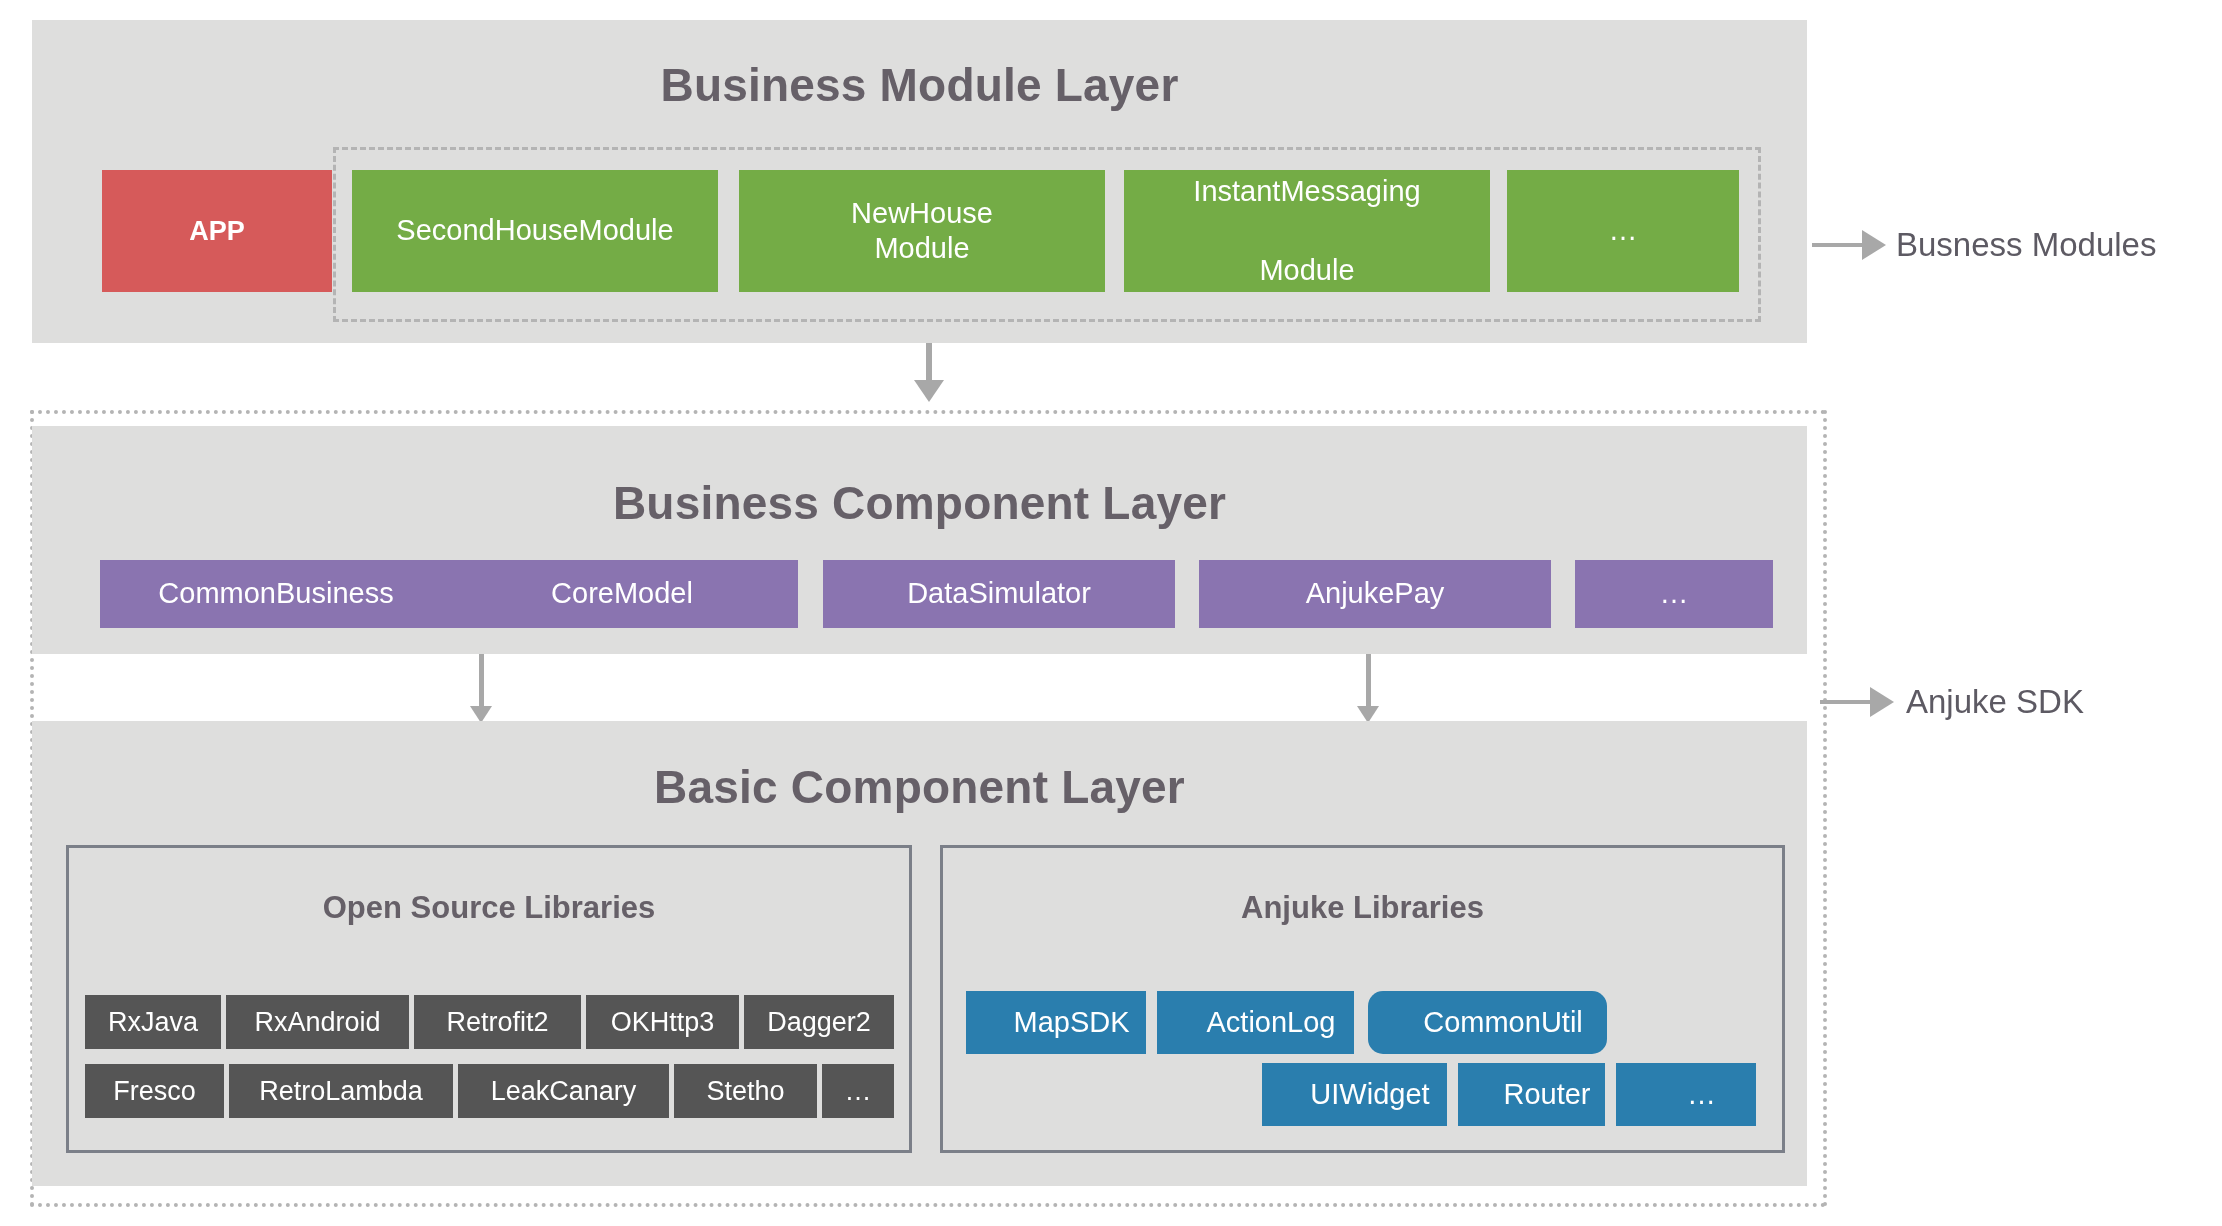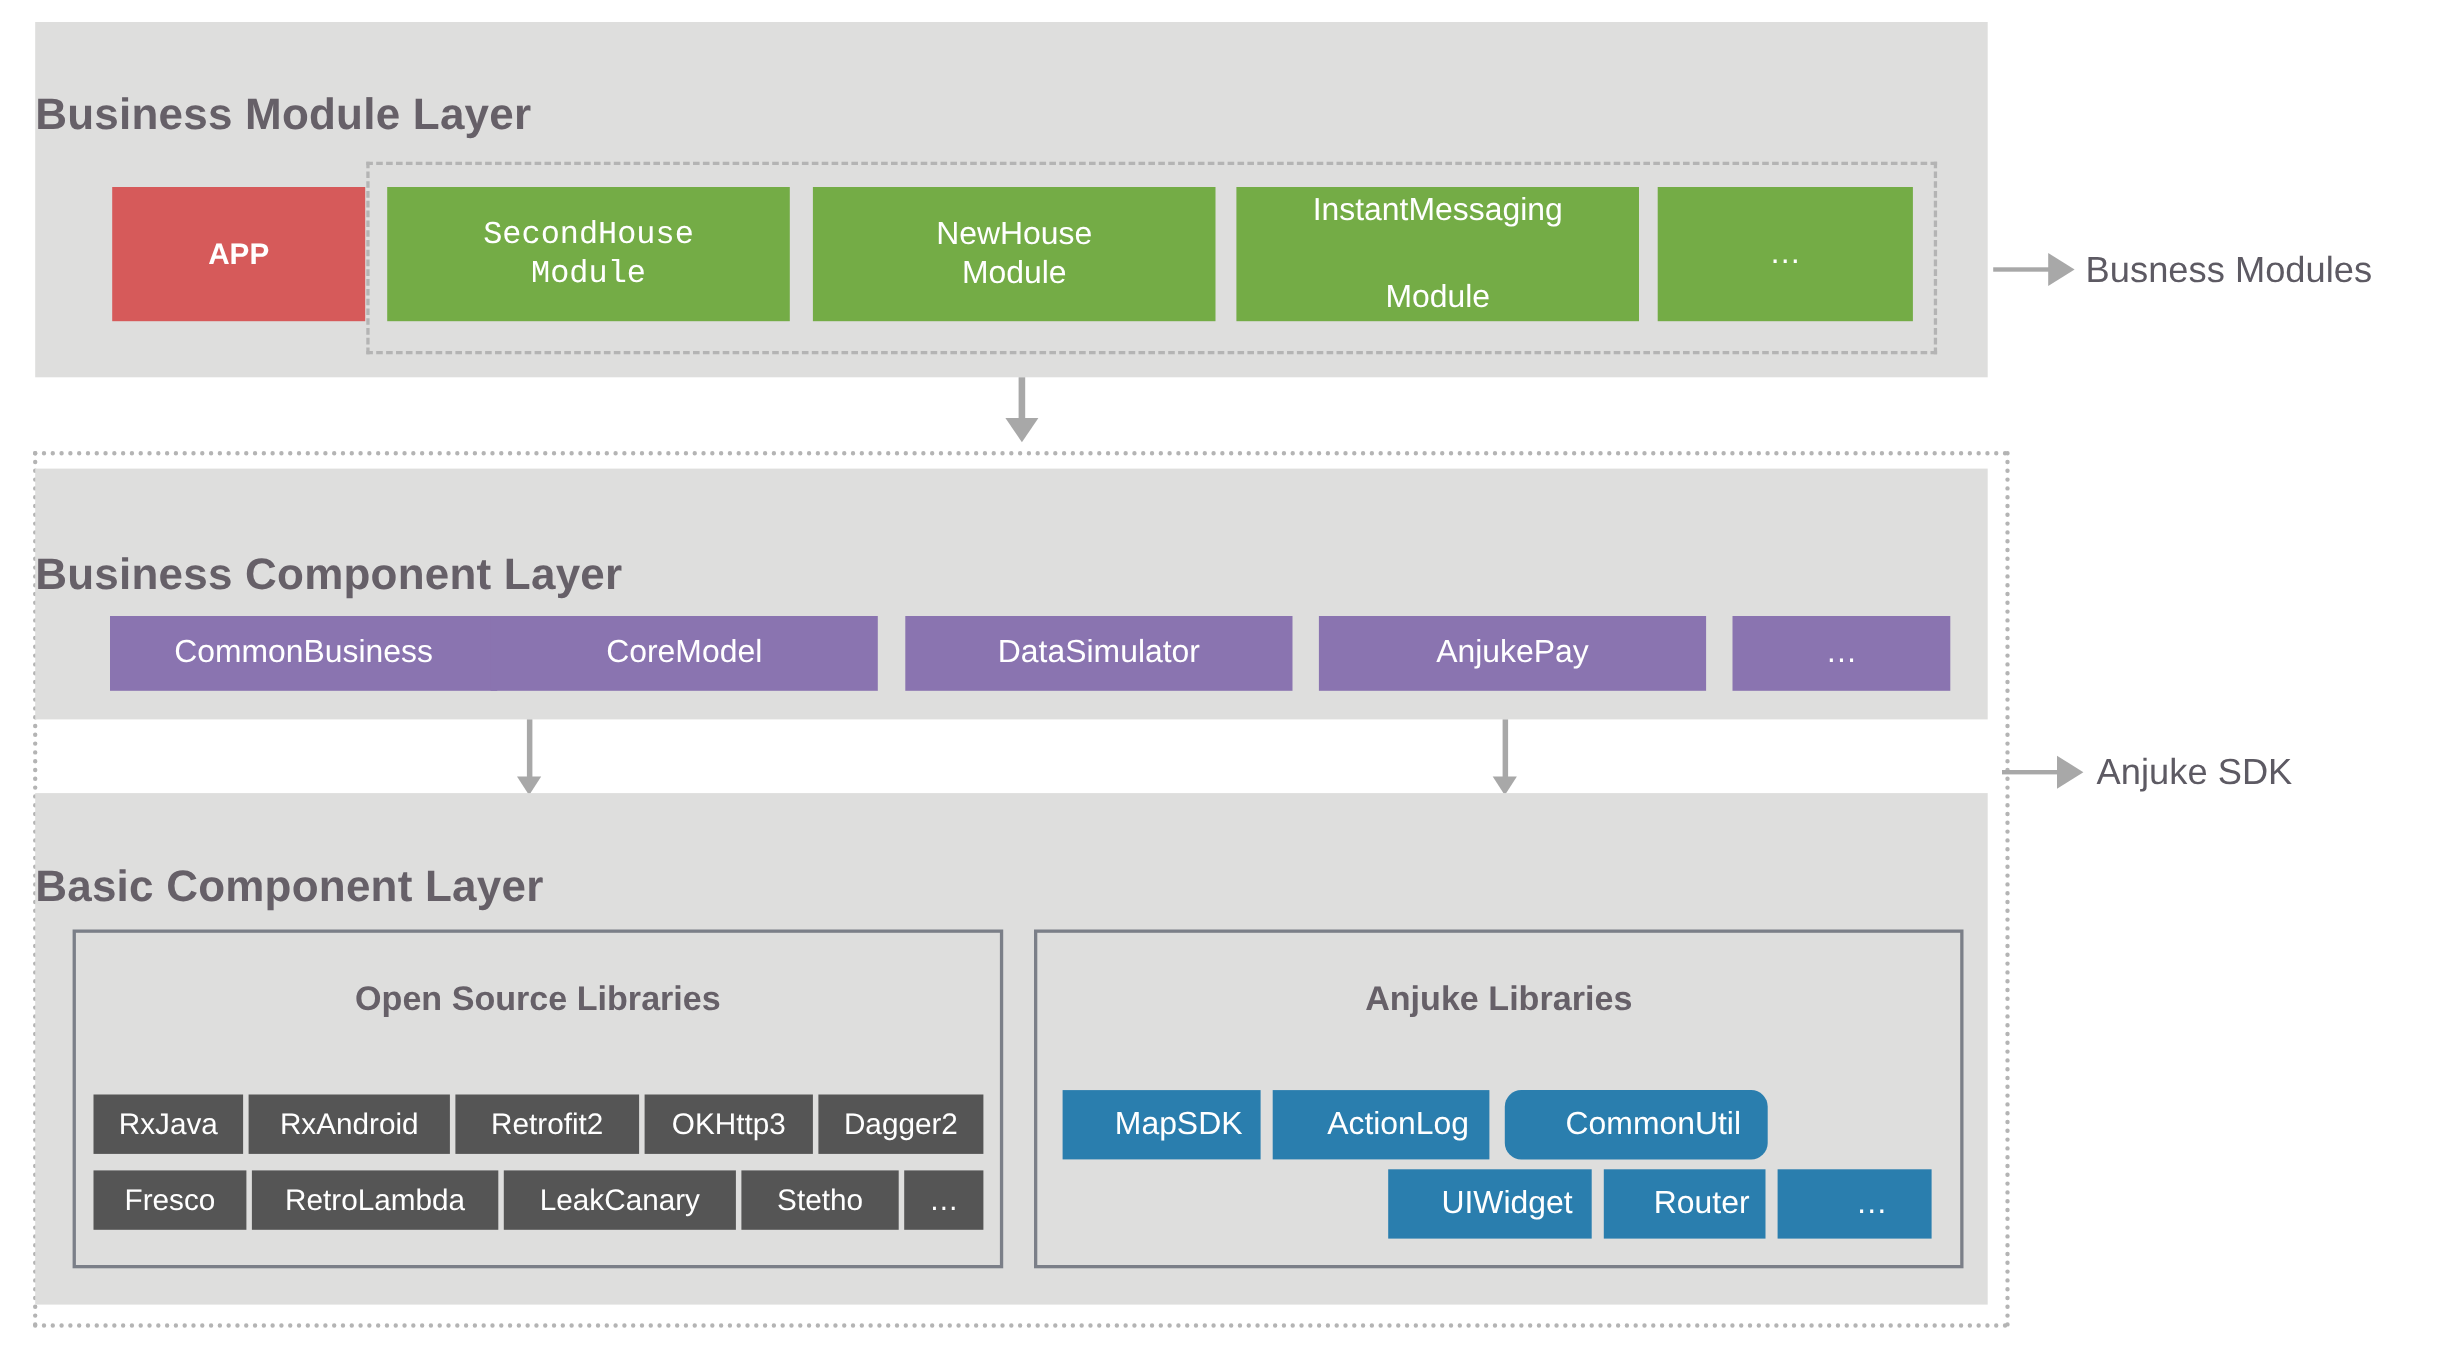--- a/index.html
+++ b/index.html
@@ -22,25 +22,24 @@
   
   .abs { position: absolute; box-sizing: border-box; }
 
   .panel {
     background: #dededd;
   }
 
   .layer-title {
     color: #666068;
     font-weight: bold;
-    font-size: 40px;
+    font-size: 46px;
     letter-spacing: 0.2px;
-    text-align: left;
+    text-align: center;
     width: 100%;
-    margin-top: 24px;
   }
 
   .dashed-box {
     border: 3px dashed #b4b4b4;
     background: transparent;
   }
 
   .dotted-box {
     border: 4px dotted #b4b4b4;
     background: transparent;
@@ -137,21 +136,21 @@
   <div class="abs panel" style="left:32px; top:20px; width:1775px; height:323px;"></div>
 
   <div class="abs layer-title" style="left:32px; top:58px; width:1775px;">Business Module Layer</div>
 
   <div class="abs dashed-box" style="left:333px; top:147px; width:1428px; height:175px;"></div>
 
   <div class="abs chip chip-app" style="left:102px; top:170px; width:230px; height:122px;">
     <span>APP</span>
   </div>
 
-  <div class="abs chip chip-green" style="left:352px; top:170px; width:366px; height:122px; flex-direction:column;font-family:Liberation Mono, monospace;">
+  <div class="abs chip chip-green" style="left:352px; top:170px; width:366px; height:122px; flex-direction:row;">
     <span>SecondHouse</span>
     <span>Module</span>
   </div>
 
   <div class="abs chip chip-green" style="left:739px; top:170px; width:366px; height:122px; flex-direction:column;">
     <span>NewHouse</span>
     <span>Module</span>
   </div>
 
   <div class="abs chip chip-green" style="left:1124px; top:170px; width:366px; height:122px; flex-direction:column;gap:44px;">

